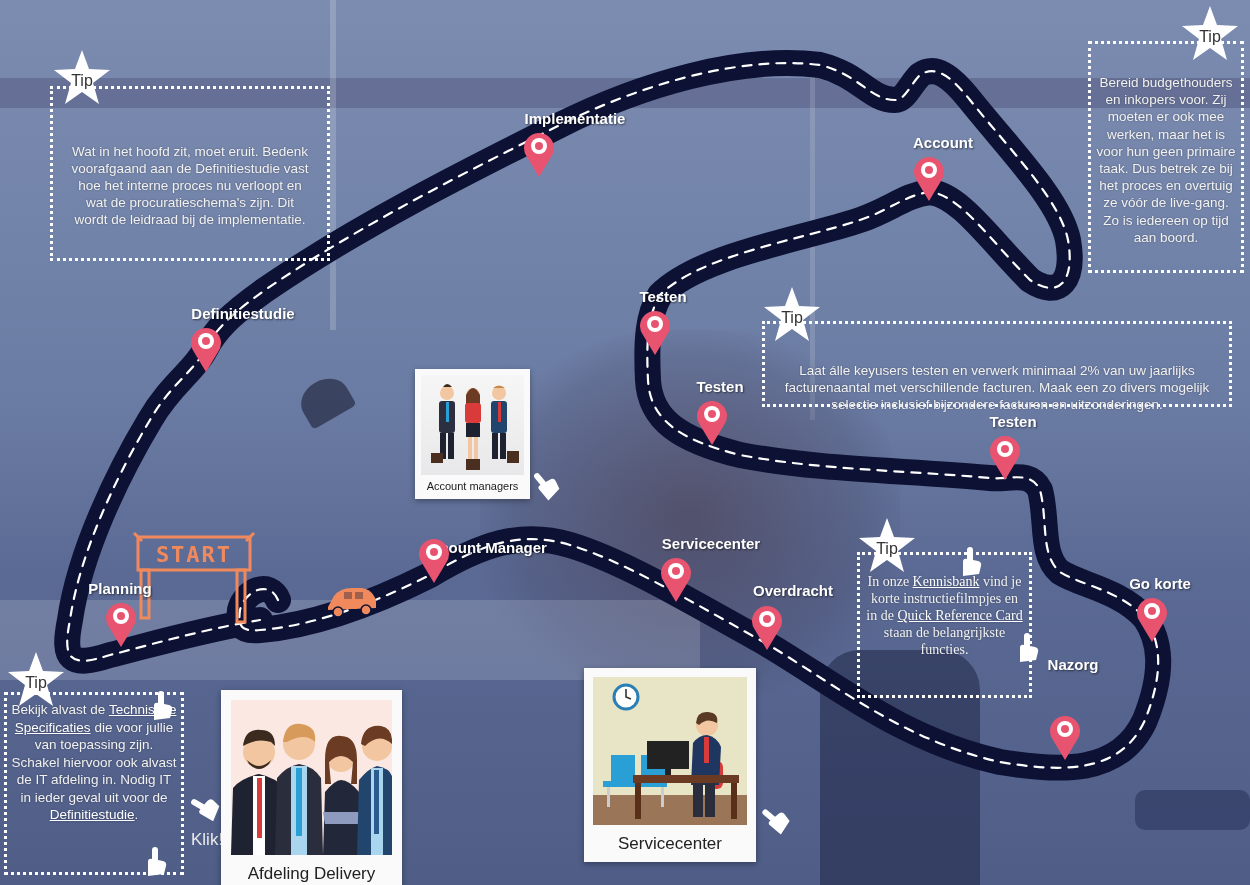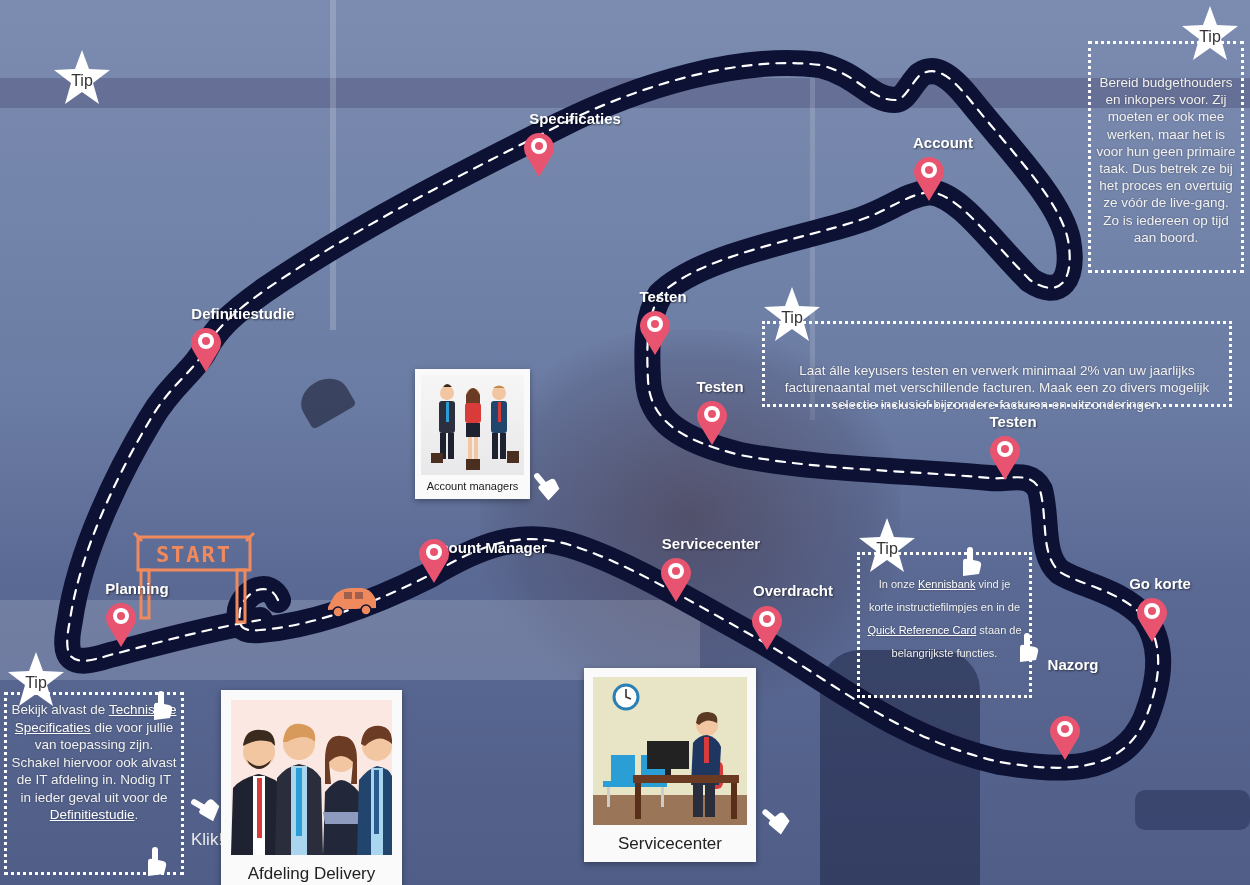--- a/index.html
+++ b/index.html
@@ -6,21 +6,21 @@
   body { width:1250px; height:885px; overflow:hidden; font-family:"Liberation Sans", sans-serif; }
   #stage { position:relative; width:1250px; height:885px; overflow:hidden;
     background: linear-gradient(180deg, #7c8bb0 0%, #7384aa 25%, #6b7ca4 45%, #5b6a94 65%, #4f5d87 100%); }
   .bg-shape { position:absolute; }
   #road-svg { position:absolute; left:0; top:0; width:1250px; height:885px; }
   .pin-label { position:absolute; color:#fff; font-weight:bold; font-size:15px; white-space:nowrap;
     text-shadow: 1px 1px 2px rgba(0,0,0,0.55); transform:translateX(-50%); }
   .pin { position:absolute; width:34px; height:48px; transform:translateX(-50%); }
   .tip-box { position:absolute; border:3px dotted #fff; color:#f2f2f2; text-align:center;
     font-size:13.5px; line-height:17px; text-shadow: 0 0 2px rgba(0,0,0,0.35); box-sizing:border-box; }
-  .tip-box.calibri { font-family:Liberation Sans, sans-serif; font-size:11px; line-height:23px; }
+  .tip-box.calibri { font-family:Liberation Serif, serif; font-size:14px; line-height:17px; }
   .tip-star { position:absolute; width:60px; height:58px; }
   .tip-star span { position:absolute; left:0; right:0; top:24px; text-align:center; font-size:16px; color:#333; }
   .tip-text { display:block;margin-top:20px; }
   .link { text-decoration:underline; color:#fff; cursor:pointer; }
   .polaroid { position:absolute; background:#fafafa; box-shadow: 0 2px 6px rgba(0,0,0,0.35); }
   .polaroid .photo { position:absolute; overflow:hidden; }
   .polaroid .caption { position:absolute; left:0; right:0; text-align:center; color:#222; }
   .hand { position:absolute; width:32px; height:32px; }
   .klik { position:absolute; color:#eaeaea; font-size:17px; }
 </style>
@@ -112,35 +112,35 @@
 
     <g fill="#f08a5d">
       <path d="M 328 607 L 334 596 Q 340 588 352 588 L 362 588 Q 370 589 374 596 L 376 600 L 376 608 L 328 610 Z"></path>
       <circle cx="338" cy="612" r="5" fill="#f08a5d" stroke="#0d1235" stroke-width="1.5"></circle>
       <circle cx="366" cy="610" r="5" fill="#f08a5d" stroke="#0d1235" stroke-width="1.5"></circle>
       <rect x="344" y="592" width="8" height="7" fill="#0d1235" opacity="0.35"></rect>
       <rect x="355" y="592" width="8" height="7" fill="#0d1235" opacity="0.35"></rect>
     </g>
   </svg>
 
-  <div class="pin-label" style="left:137px;top:580px;">Planning</div>
+  <div class="pin-label" style="left:120px;top:580px;">Planning</div>
   <svg class="pin" style="left:121px;top:600px;" viewBox="0 0 34 48">
       <path d="M17 47 L5 27 A15 15 0 1 1 29 27 Z" fill="#e8546f"></path>
       <circle cx="17" cy="16" r="8" fill="#fff"></circle>
       <circle cx="17" cy="16" r="4" fill="#e8546f"></circle>
     </svg>
 
   <div class="pin-label" style="left:243px;top:305px;">Definitiestudie</div>
   <svg class="pin" style="left:206px;top:325px;" viewBox="0 0 34 48">
       <path d="M17 47 L5 27 A15 15 0 1 1 29 27 Z" fill="#e8546f"></path>
       <circle cx="17" cy="16" r="8" fill="#fff"></circle>
       <circle cx="17" cy="16" r="4" fill="#e8546f"></circle>
     </svg>
 
-  <div class="pin-label" style="left:575px;top:110px;">Specificaties</div>
+  <div class="pin-label" style="left:575px;top:110px;">Implementatie</div>
   <svg class="pin" style="left:539px;top:130px;" viewBox="0 0 34 48">
       <path d="M17 47 L5 27 A15 15 0 1 1 29 27 Z" fill="#e8546f"></path>
       <circle cx="17" cy="16" r="8" fill="#fff"></circle>
       <circle cx="17" cy="16" r="4" fill="#e8546f"></circle>
     </svg>
 
   <div class="pin-label" style="left:943px;top:134px;">Account</div>
   <svg class="pin" style="left:929px;top:154px;" viewBox="0 0 34 48">
       <path d="M17 47 L5 27 A15 15 0 1 1 29 27 Z" fill="#e8546f"></path>
       <circle cx="17" cy="16" r="8" fill="#fff"></circle>
@@ -196,20 +196,23 @@
       <circle cx="17" cy="16" r="4" fill="#e8546f"></circle>
     </svg>
 
   <div class="pin-label" style="left:484px;top:515px;margin-top:24px;">Account Manager</div>
   <svg class="pin" style="left:434px;top:536px;" viewBox="0 0 34 48">
       <path d="M17 47 L5 27 A15 15 0 1 1 29 27 Z" fill="#e8546f"></path>
       <circle cx="17" cy="16" r="8" fill="#fff"></circle>
       <circle cx="17" cy="16" r="4" fill="#e8546f"></circle>
     </svg>
 
+  <div class="tip-box" style="left:50px;top:86px;width:280px;height:175px;padding:34px 16px 0;">
+    <span class="tip-text">Wat in het hoofd zit, moet eruit. Bedenk voorafgaand aan de Definitiestudie vast hoe het interne proces nu verloopt en wat de procuratieschema's zijn. Dit wordt de leidraad bij de implementatie.</span>
+  </div>
   <svg class="tip-star" style="left:52px;top:48px;" viewBox="0 0 60 58">
       <polygon points="30,2 37,21 58,22 41,35 47,56 30,44 13,56 19,35 2,22 23,21" fill="#fff"></polygon>
     </svg>
   <div class="tip-star" style="left:52px;top:48px;">
       <span>Tip</span>
     </div>
 
   <div class="tip-box" style="left:1088px;top:41px;width:156px;height:232px;padding:10px 4px 0;font-size:13.5px;line-height:17.2px;">
     <span class="tip-text">Bereid budgethouders en inkopers voor. Zij moeten er ook mee werken, maar het is voor hun geen primaire taak. Dus betrek ze bij het proces en overtuig ze vóór de live-gang. Zo is iedereen op tijd aan boord.</span>
   </div>

